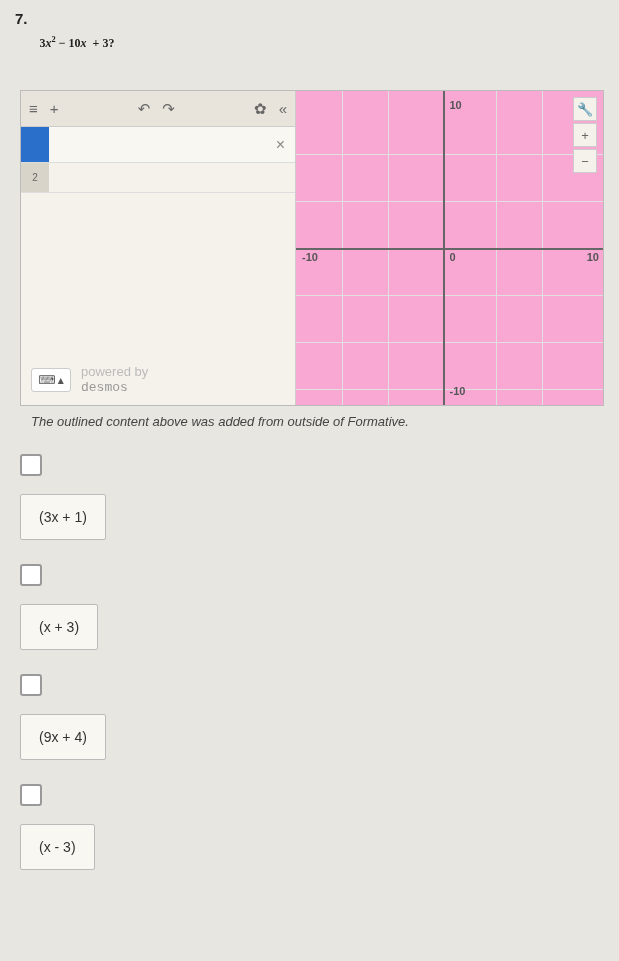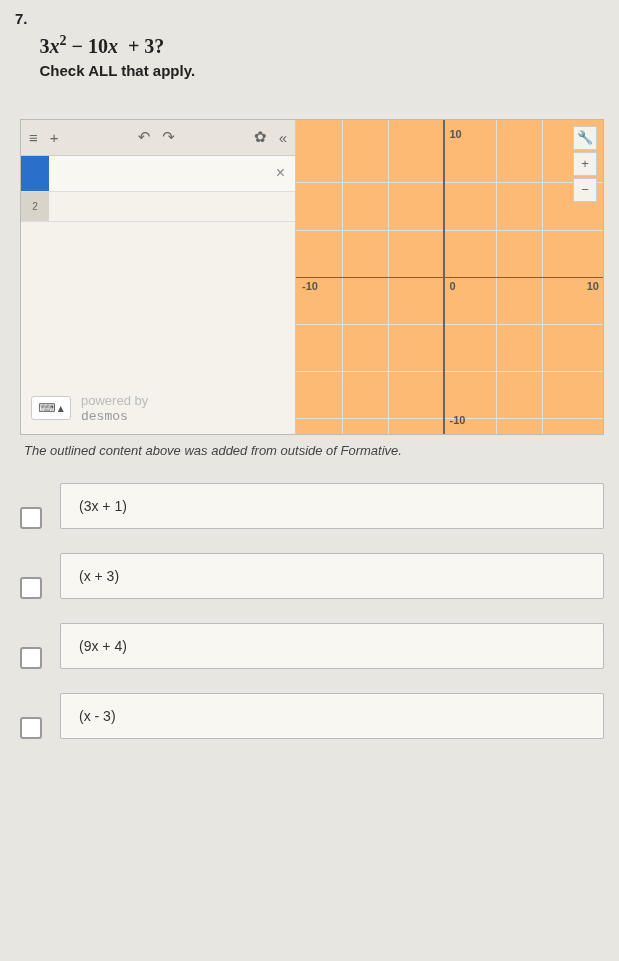--- a/index.html
+++ b/index.html
@@ -22,21 +22,21 @@
       color: #222;
     }
     .question-text {
       font-weight: bold;
       font-size: 15px;
       color: #222;
       line-height: 1.4;
     }
     .equation {
       font-family: serif;
-      font-size: 20px;
+      font-size: 12px;
     }
     .desmos-container {
       margin: 30px 15px 0 20px;
       border: 1px solid #bbb;
       background: #fff;
       height: 316px;
       position: relative;
       display: flex;
       box-shadow: inset 0 0 20px rgba(0,0,0,0.05);
     }
@@ -126,21 +126,21 @@
     }
     .desmos-logo-small {
       font-size: 13px;
       color: #bbb;
       display: block;
       margin-bottom: -2px;
     }
     .graph-area {
       flex: 1;
       position: relative;
-      background: #fdba74;
+      background: #f9a8d4;
       text-align: right;
     }
     .grid-line {
       position: absolute;
       background: #e0e0e0;
     }
     .axis-line {
       position: absolute;
       background: #666;
     }
@@ -167,30 +167,31 @@
       align-items: center;
       justify-content: center;
       font-size: 13px;
       color: #666;
       cursor: pointer;
     }
     .outlined-note {
       font-style: italic;
       font-size: 13px;
       color: #444;
-      margin: 8px 15px 25px 24px;
+      margin: 8px 15px 25px 31px;
     }
     .answers {
       padding: 0 15px 0 20px;
     }
     .answer-row {
       display: flex;
-      align-items: flex-end;
+      align-items: flex-start;
       gap: 18px;
       margin-bottom: 24px;
+      flex-direction: column;
     }
     .checkbox {
       width: 22px;
       height: 22px;
       border: 2px solid #999;
       border-radius: 3px;
       background: #fff;
       cursor: pointer;
       flex-shrink: 0;
     }
@@ -207,21 +208,20 @@
     sup { font-size: 0.7em; }
   </style>
 </head>
 <body>
 
 <div class="question-header">
   <div class="question-number">7.</div>
   <div class="question-text">
     <br>
     <span class="equation">3<i>x</i><sup>2</sup> − 10<i>x</i>&nbsp;&nbsp;+ 3?</span><br>
-    <span>Check ALL that apply.</span>
   </div>
 </div>
 
 <div class="desmos-container">
   <div class="desmos-left">
     <div class="desmos-toolbar">
       <span class="tb-icon">≡</span>
       <span class="tb-icon">+</span>
       <span class="tb-spacer"></span>
       <span class="tb-icon">↶</span>

